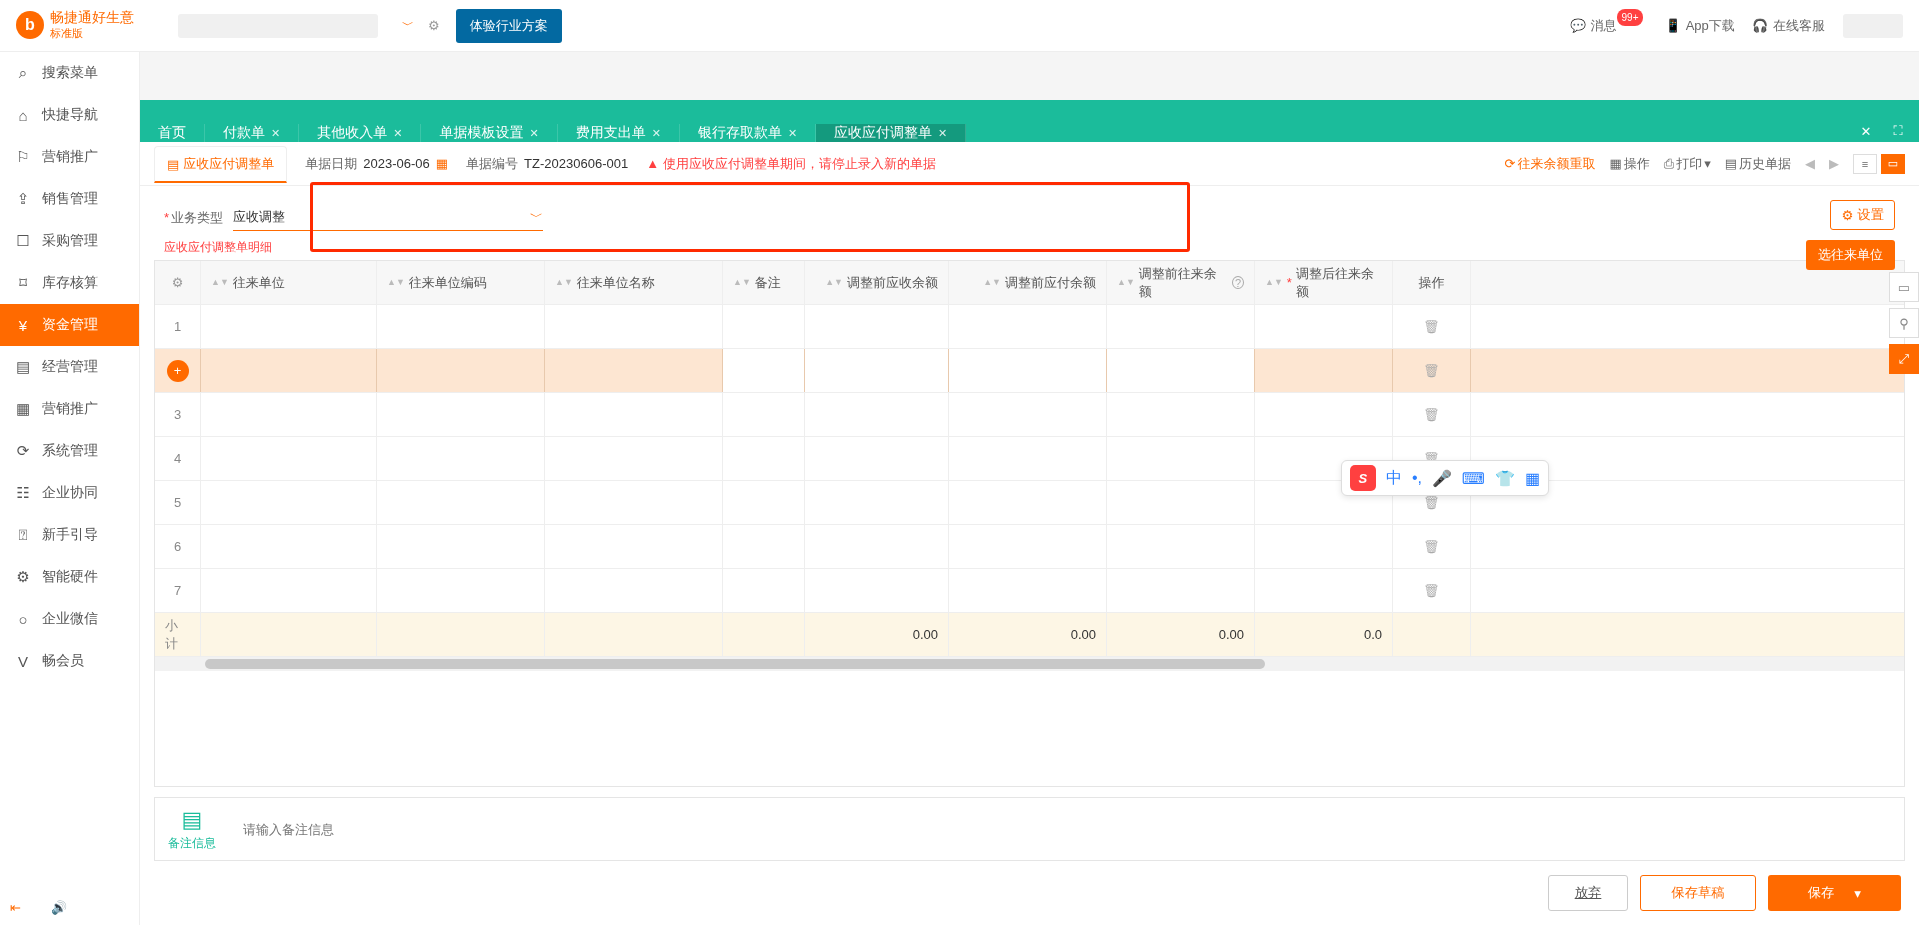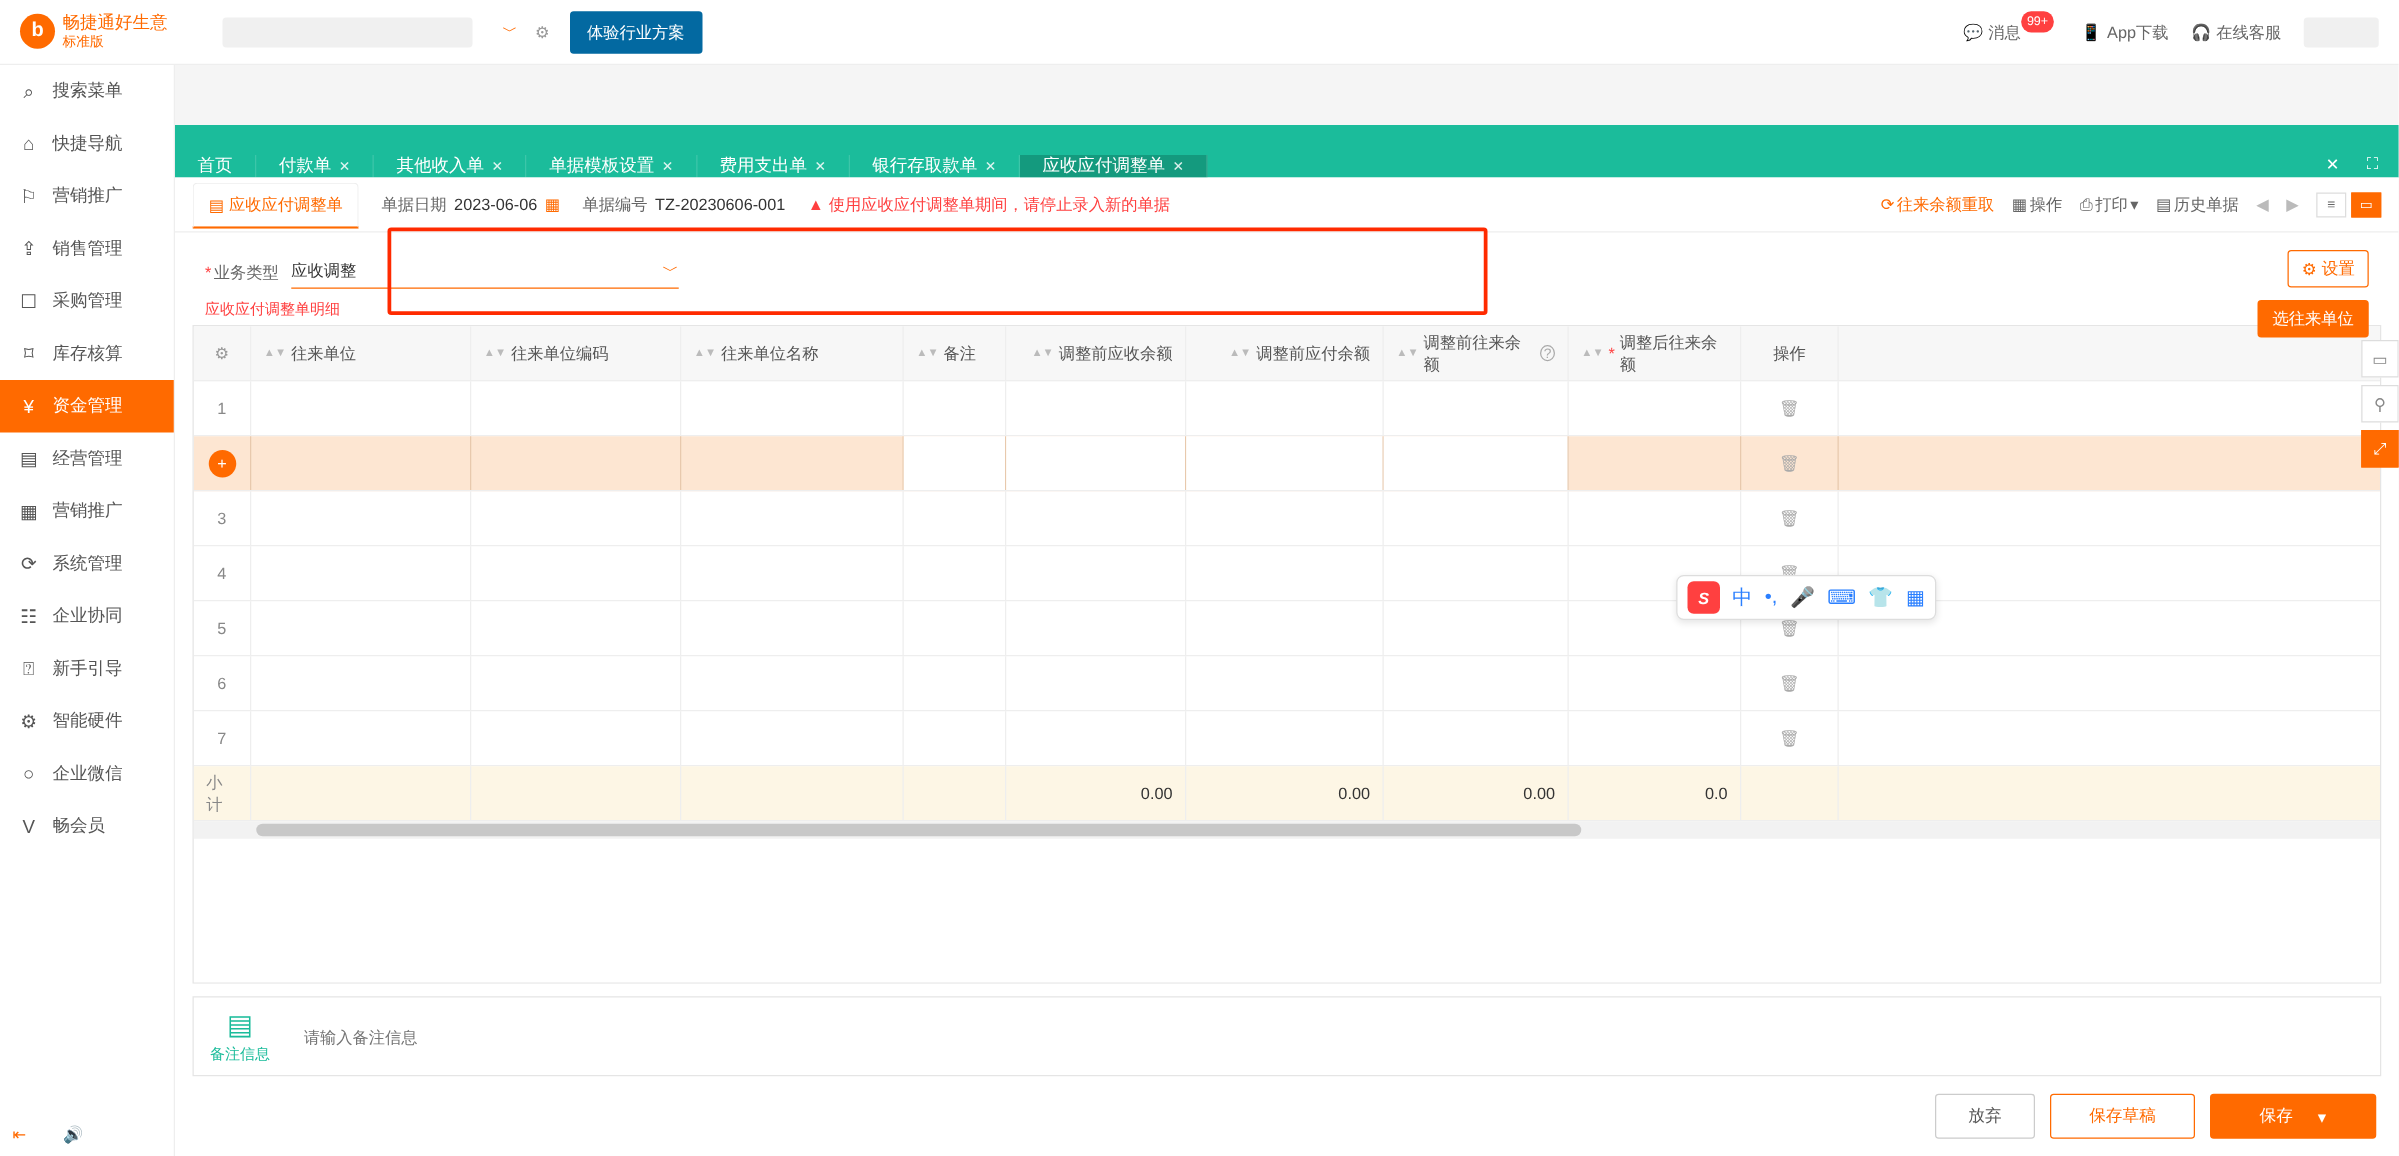--- a/index.html
+++ b/index.html
@@ -90,21 +90,21 @@
 .subtotal { background:#fdf6e5; font-weight:500; }
 .hscroll { height:14px; background:#f2f2f2; position:relative; }
 .hthumb { position:absolute; left:50px; width:1060px; height:10px; top:2px; background:#c8c8c8; border-radius:5px; }
 
 .remark-box { margin:10px 14px 0; border:1px solid #e5e5e5; display:flex; align-items:center; height:64px; }
 .remark-lbl { width:74px; display:flex; flex-direction:column; align-items:center; gap:2px; color:#1bbc9b; font-size:12px; }
 .remark-lbl .ic { font-size:22px; }
 .remark-input { flex:1; border:none; padding:0 14px; color:#999; font-size:13px; }
 
 .footer { display:flex; justify-content:flex-end; gap:12px; padding:14px 18px; }
-.btn-plain { border:1px solid #ccc; background:#fff; color:#555; padding:8px 26px; border-radius:3px; cursor:pointer; }
+.btn-plain { border:1px solid #ccc; background:#fff; color:#555; padding:8px 26px; border-radius:3px; cursor:pointer;text-decoration:underline; }
 .btn-out-o2 { border:1px solid #ff6a00; background:#fff; color:#ff6a00; padding:8px 30px; border-radius:3px; cursor:pointer; }
 .btn-save { background:#ff6a00; color:#fff; border:none; padding:8px 40px; border-radius:3px; cursor:pointer; display:flex; align-items:center; gap:20px; }
 
 .float-right { position:absolute; right:0; top:220px; display:flex; flex-direction:column; gap:6px; }
 .fr-btn { width:30px; height:30px; background:#fff; border:1px solid #ddd; display:flex; align-items:center; justify-content:center; color:#888; cursor:pointer; }
 .fr-btn.on { background:#ff6a00; color:#fff; border-color:#ff6a00; }
 
 .ime-bar { position:absolute; right:370px; top:460px; height:36px; background:#fff; border:1px solid #ddd; border-radius:6px; display:flex; align-items:center; padding:0 8px; gap:10px; box-shadow:0 2px 6px rgba(0,0,0,.1); }
 .ime-s { width:26px; height:26px; background:#ff4040; color:#fff; border-radius:5px; display:flex; align-items:center; justify-content:center; font-weight:bold; font-style:italic; }
 .ime-i { color:#2a7fff; font-size:16px; }

